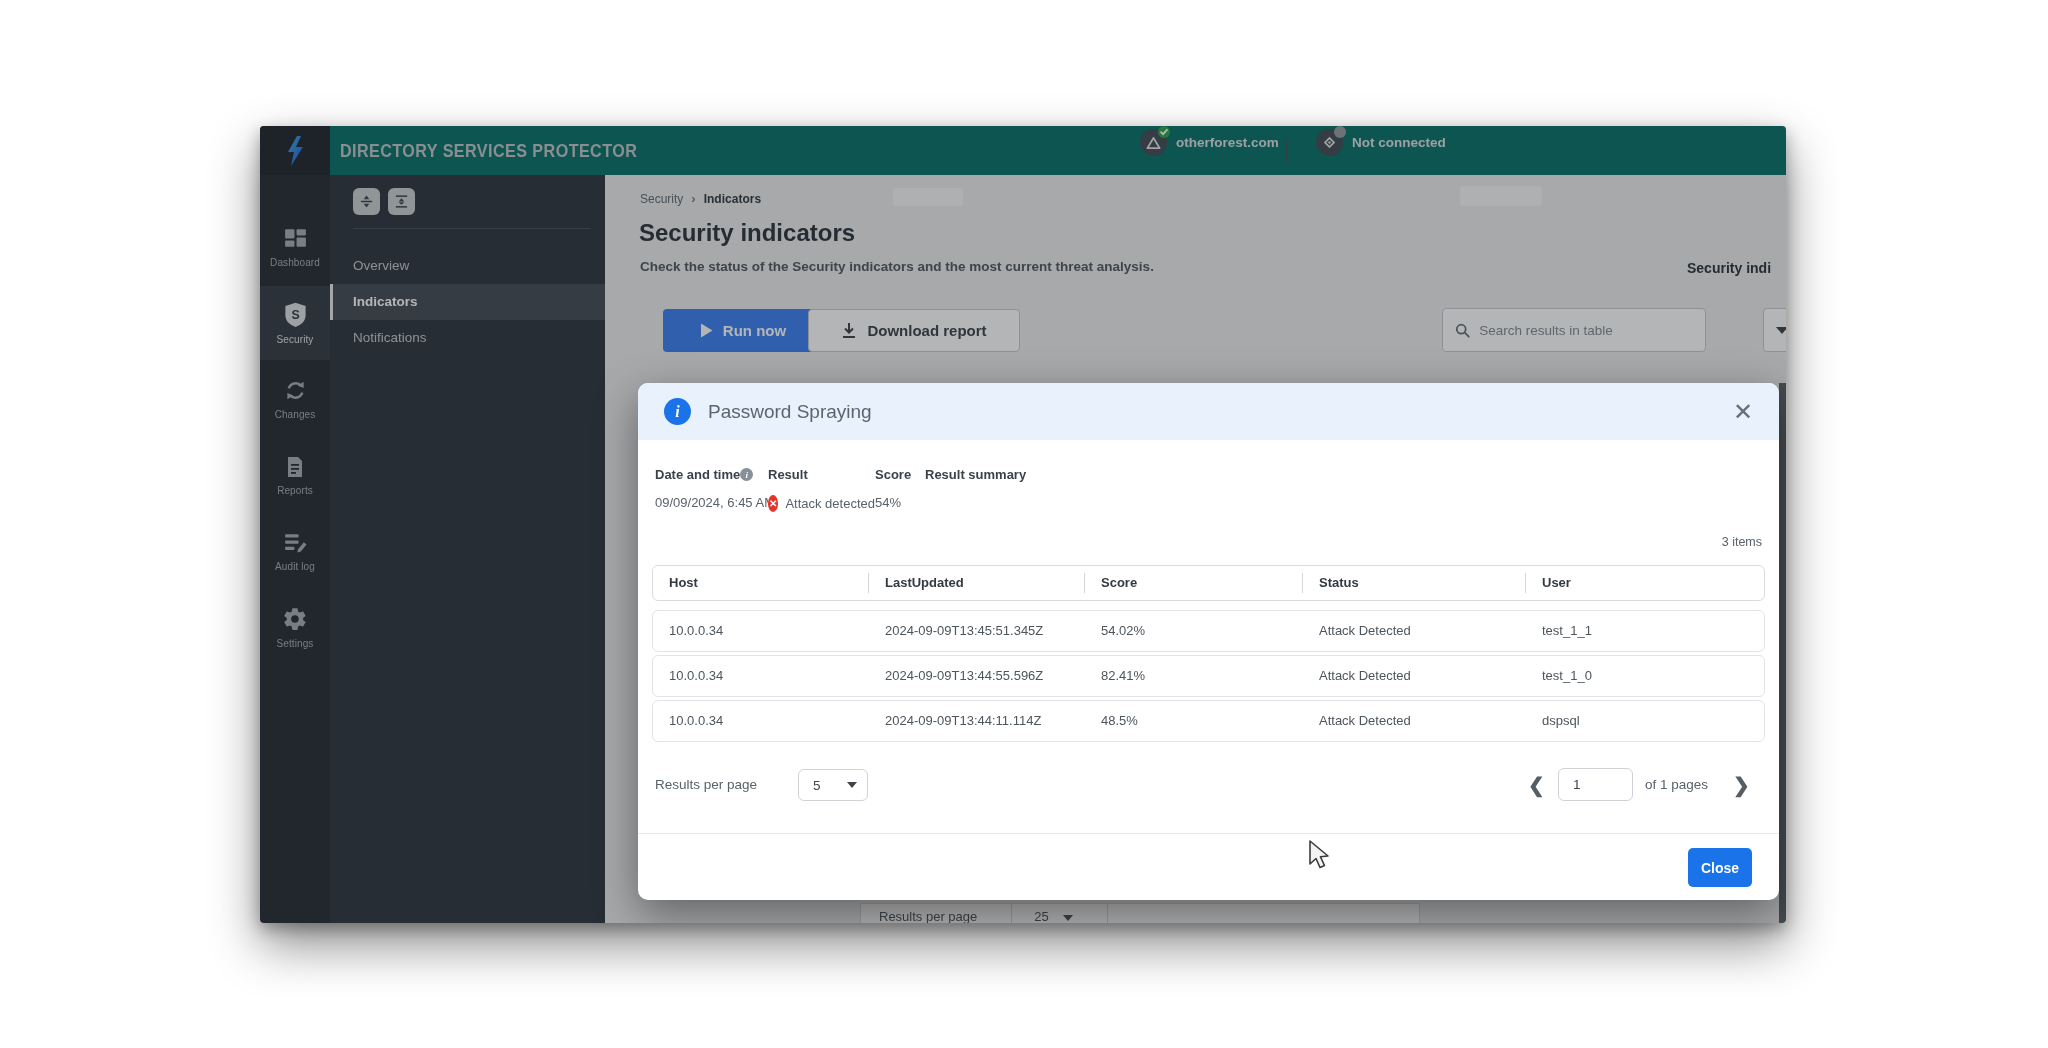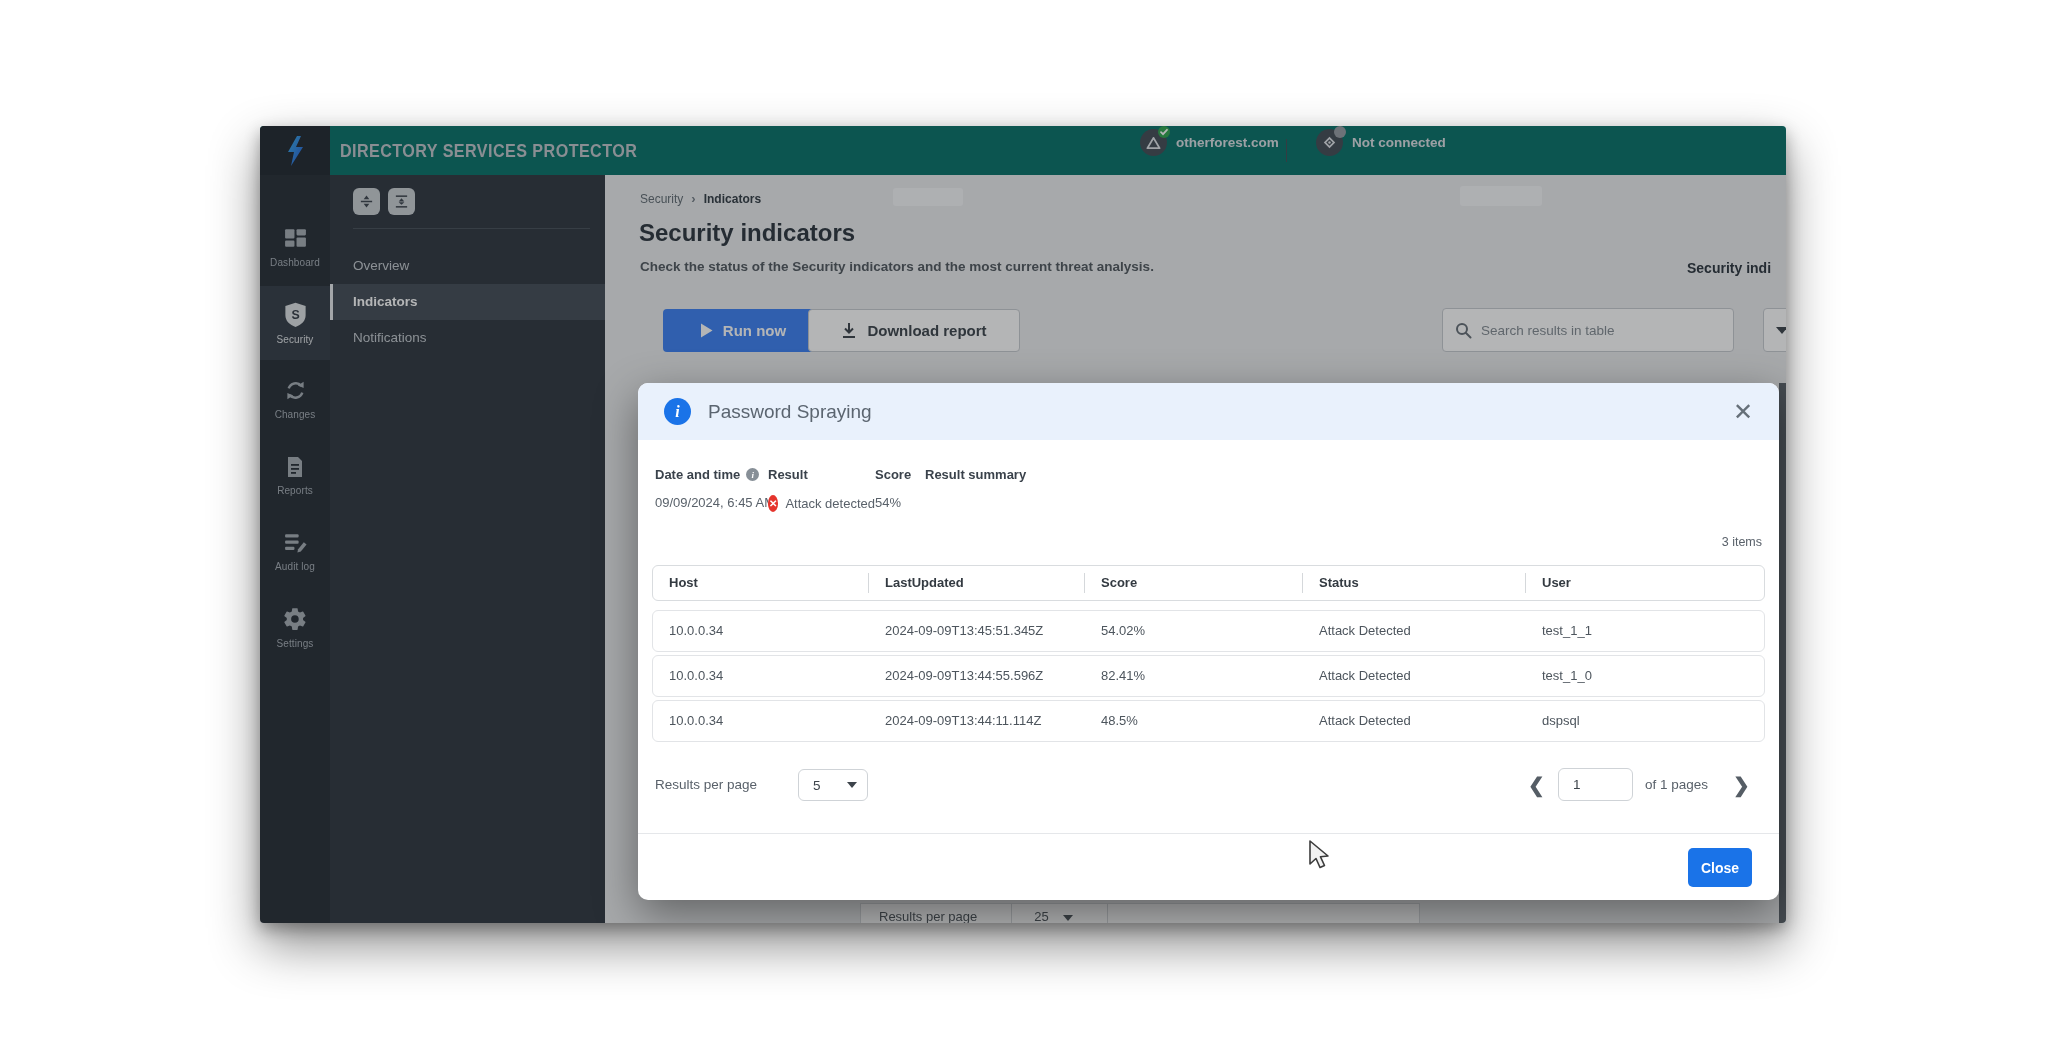--- a/index.html
+++ b/index.html
@@ -40,21 +40,21 @@
   .breadcrumb { position:absolute; left:35px; top:16px; font-size:12px; color:#667077; display:flex; gap:8px; align-items:center; }
   .breadcrumb .current { color:#39424a; font-weight:700; }
   .crumb-sep { color:#79828a; font-size:13px; font-weight:700; }
   .ghost { position:absolute; background:#f7f8f9; border-radius:3px; }
   .page-title { position:absolute; left:34px; top:44px; font-size:24px; font-weight:600; color:#333c44; }
   .page-sub { position:absolute; left:35px; top:84px; font-size:13.5px; color:#565d63;font-weight:bold; }
   .right-heading { position:absolute; left:1082px; top:85px; width:100px; overflow:hidden; white-space:nowrap; font-size:14px; font-weight:700; color:#333c44; }
   .btn { border-radius:4px; font-size:15px; font-weight:600; display:flex; align-items:center; justify-content:center; gap:10px; cursor:pointer; }
   .btn-run { position:absolute; left:38px; top:134px; width:160px; height:43px; background:#4285f4; color:#fff;margin-left:20px; }
   .btn-download { position:absolute; left:203px; top:134px; width:212px; height:43px; background:#ffffff; border:1px solid #c9cdd1; color:#424a51; }
-  .search-box { position:absolute; left:837px; top:133px; width:292px; height:44px; background:#fff; border:1px solid #c9cdd1; border-radius:4px; display:flex; align-items:center; padding:0 12px; gap:9px; }
+  .search-box { position:absolute; left:837px; top:133px; width:264px; height:44px; background:#fff; border:1px solid #c9cdd1; border-radius:4px; display:flex; align-items:center; padding:0 12px; gap:9px; }
   .search-box input { border:none; outline:none; background:transparent; font-size:13.5px; color:#5a6268; width:240px; font-family:"Liberation Sans", sans-serif; }
   .search-box input::placeholder { color:#878f96; }
   .filter-btn { position:absolute; left:1158px; top:133px; width:46px; height:44px; background:#fff; border:1px solid #c9cdd1; border-radius:4px; display:flex; align-items:center; padding-left:12px; }
   .caret-down { width:0; height:0; border-left:6px solid transparent; border-right:6px solid transparent; border-top:7px solid #424a51; }
   .bottom-bar { position:absolute; left:255px; top:728px; width:560px; height:30px; background:#fff; border:1px solid #d8dbde; display:flex; align-items:flex-start; font-size:13px; color:#565d63; }
   .bb-label { margin-left:18px; margin-top:5px; }
   .bb-sep { width:1px; height:30px; background:#d8dbde; margin-left:34px; }
   .bb-val { margin-left:22px; margin-top:5px; }
   .bb-caret { margin-left:14px; margin-top:11px; }
   .right-strip { position:absolute; left:1519px; top:257px; width:7px; height:540px; background:#60686f; z-index:6; }
@@ -64,21 +64,21 @@
 
   
   .modal { position:absolute; left:378px; top:257px; width:1141px; height:517px; background:#fff; border-radius:10px;
     box-shadow:0 14px 44px rgba(0,0,0,.42); z-index:60; }
   .modal-header { position:absolute; left:0; top:0; width:100%; height:57px; background:#e9f1fc; border-radius:10px 10px 0 0; display:flex; align-items:center; padding:0 26px; }
   .info-circle { width:27px; height:27px; border-radius:50%; background:#1a73e8; color:#fff; font-size:16px; font-weight:700; display:flex; align-items:center; justify-content:center; font-family:"Liberation Serif", serif; font-style:italic; }
   .modal-title { margin-left:17px; font-size:19px; color:#5b6570; font-weight:500; }
   .modal-close { margin-left:auto; font-size:24px; color:#667079; cursor:pointer; line-height:1; font-weight:400; }
 
   .details { position:absolute; left:17px; top:84px; right:17px; display:grid; grid-template-columns:113px 107px 50px auto; }
-  .d-label { font-size:13px; font-weight:700; color:#3a424b; display:flex; align-items:center; gap:6px; }
+  .d-label { font-size:13px; font-weight:700; color:#3a424b; display:flex; align-items:center; }
   .d-value { margin-top:13px; font-size:13px; color:#59616a; white-space:nowrap; display:flex; align-items:center; gap:7px; }
   .mini-info { width:13px; height:13px; border-radius:50%; background:#878f97; color:#fff; font-size:9px; display:inline-flex; align-items:center; justify-content:center; font-family:"Liberation Serif", serif; font-style:italic; }
   .err-circle { width:17px; height:17px; border-radius:50%; background:#e5342c; color:#fff; font-size:10px; font-weight:700; display:inline-flex; align-items:center; justify-content:center; }
 
   .items-count { position:absolute; right:17px; top:152px; font-size:12.5px; color:#59616a; }
 
   .grid-cols { display:grid; grid-template-columns:216px 216px 218px 223px auto; }
   .thead { position:absolute; left:14px; top:182px; width:1113px; height:36px; background:#fff; border:1px solid #d9dcdf; border-radius:6px; }
   .th { position:relative; line-height:34px; padding-left:16px; font-size:13px; font-weight:700; color:#333a41; }
   .th:not(:last-child)::after { content:""; position:absolute; right:0; top:7px; bottom:7px; width:1px; background:#d5d8db; }

